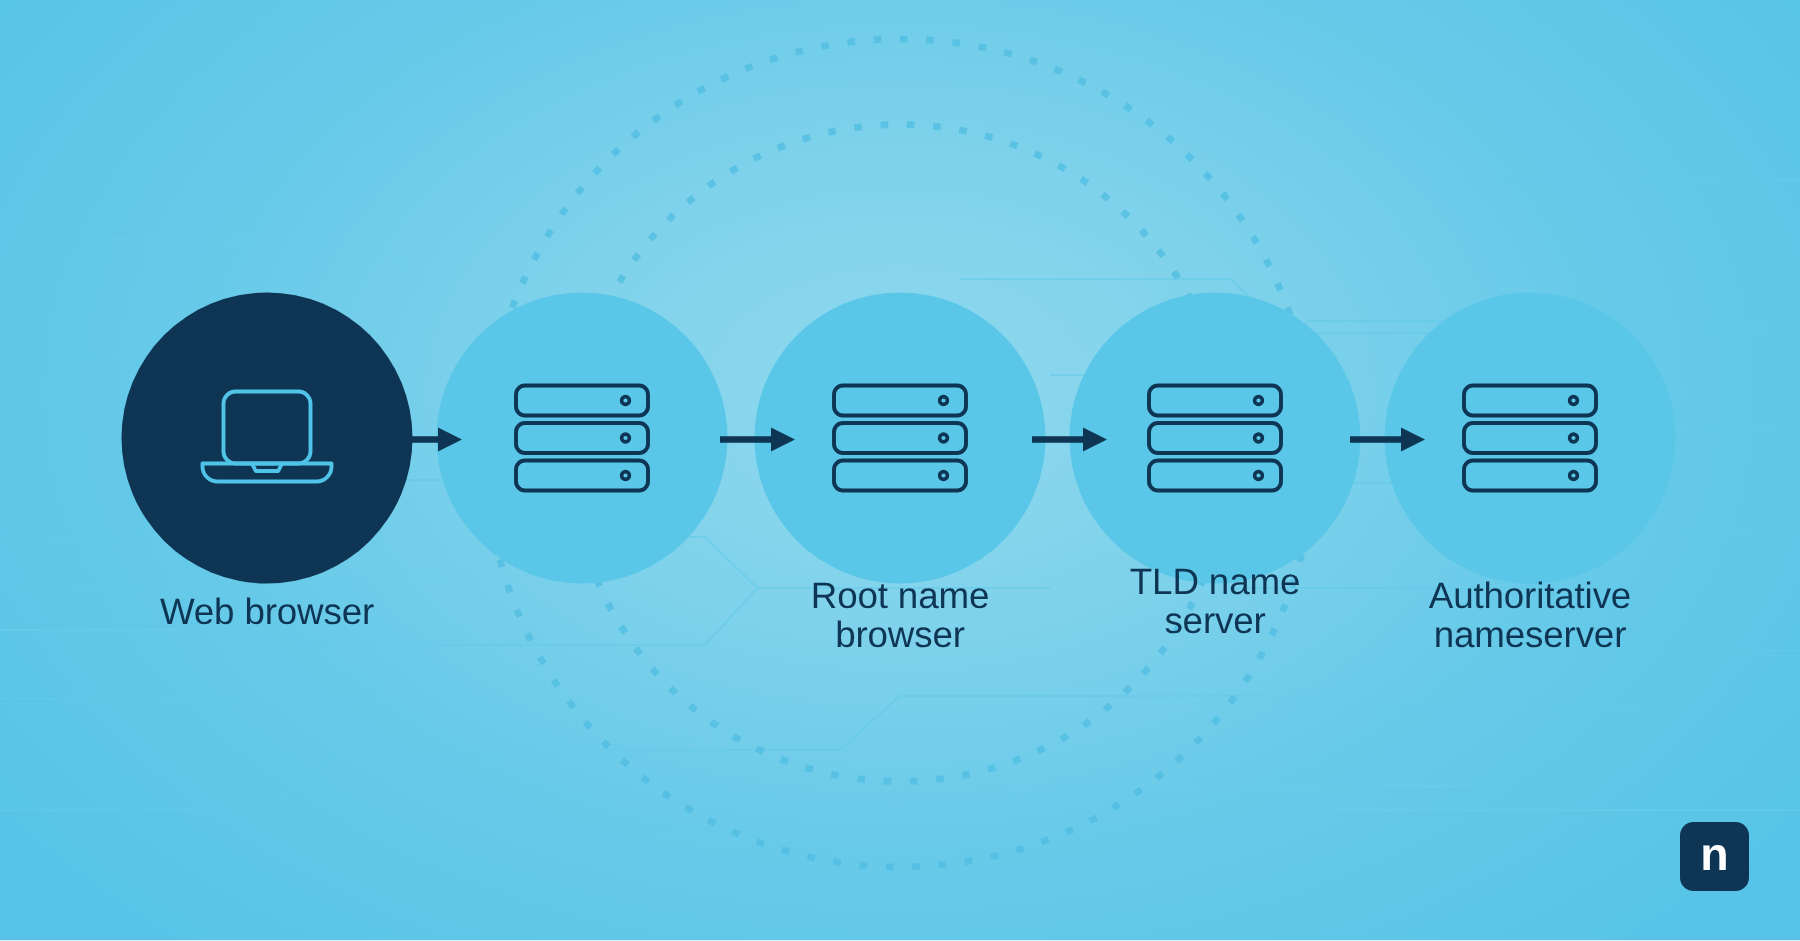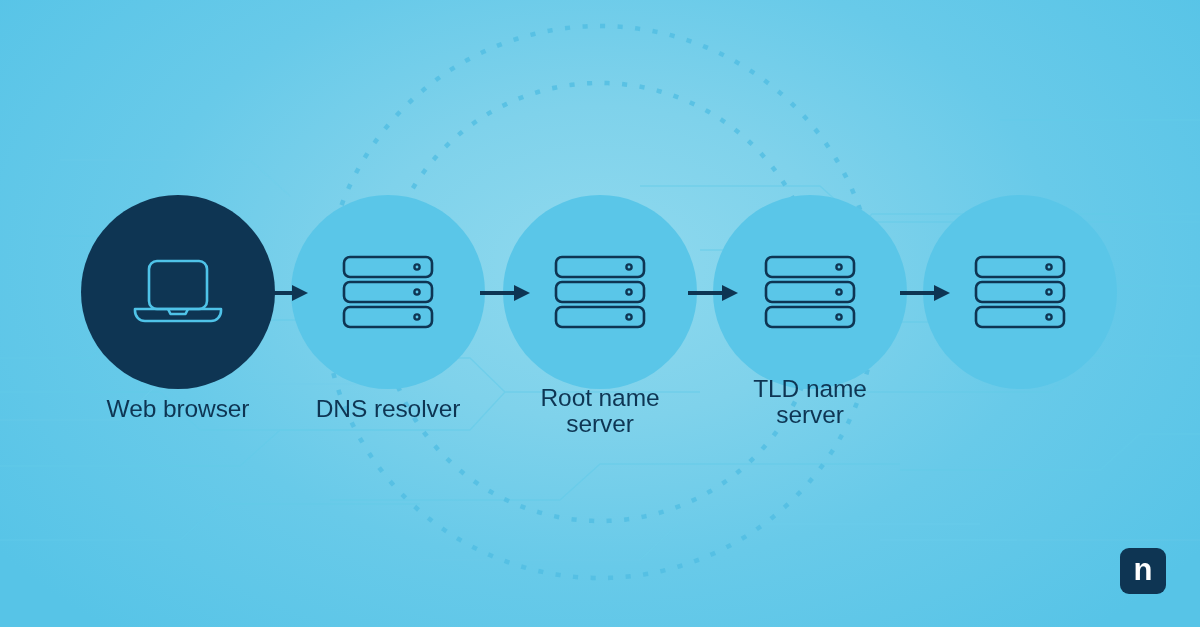--- a/index.html
+++ b/index.html
@@ -222,24 +222,25 @@
     <svg class="arrow" style="left:688px" viewBox="0 0 56 20">
       <path d="M0 10 H38" stroke="#0E3553" stroke-width="4.2"></path>
       <path d="M34 2 L50 10 L34 18 Z" fill="#0E3553"></path>
     </svg>
     <svg class="arrow" style="left:900px" viewBox="0 0 56 20">
       <path d="M0 10 H38" stroke="#0E3553" stroke-width="4.2"></path>
       <path d="M34 2 L50 10 L34 18 Z" fill="#0E3553"></path>
     </svg>
 
     <div class="caption" style="left:28px">Web browser</div>
-    <div class="caption" style="left:238px">DNS resolver</div>
     <div class="caption" style="left:450px; top:385px">Root name
-server</div>
+browser</div>
     <div class="caption" style="left:660px; top:376px">TLD name
 server</div>
+    <div class="caption" style="left:870px; top:385px">Authoritative
+nameserver</div>
   </div>
 
   <div class="logo">
     <div class="mark">n</div>
   </div>
 
 </div>
 
 </body></html>

